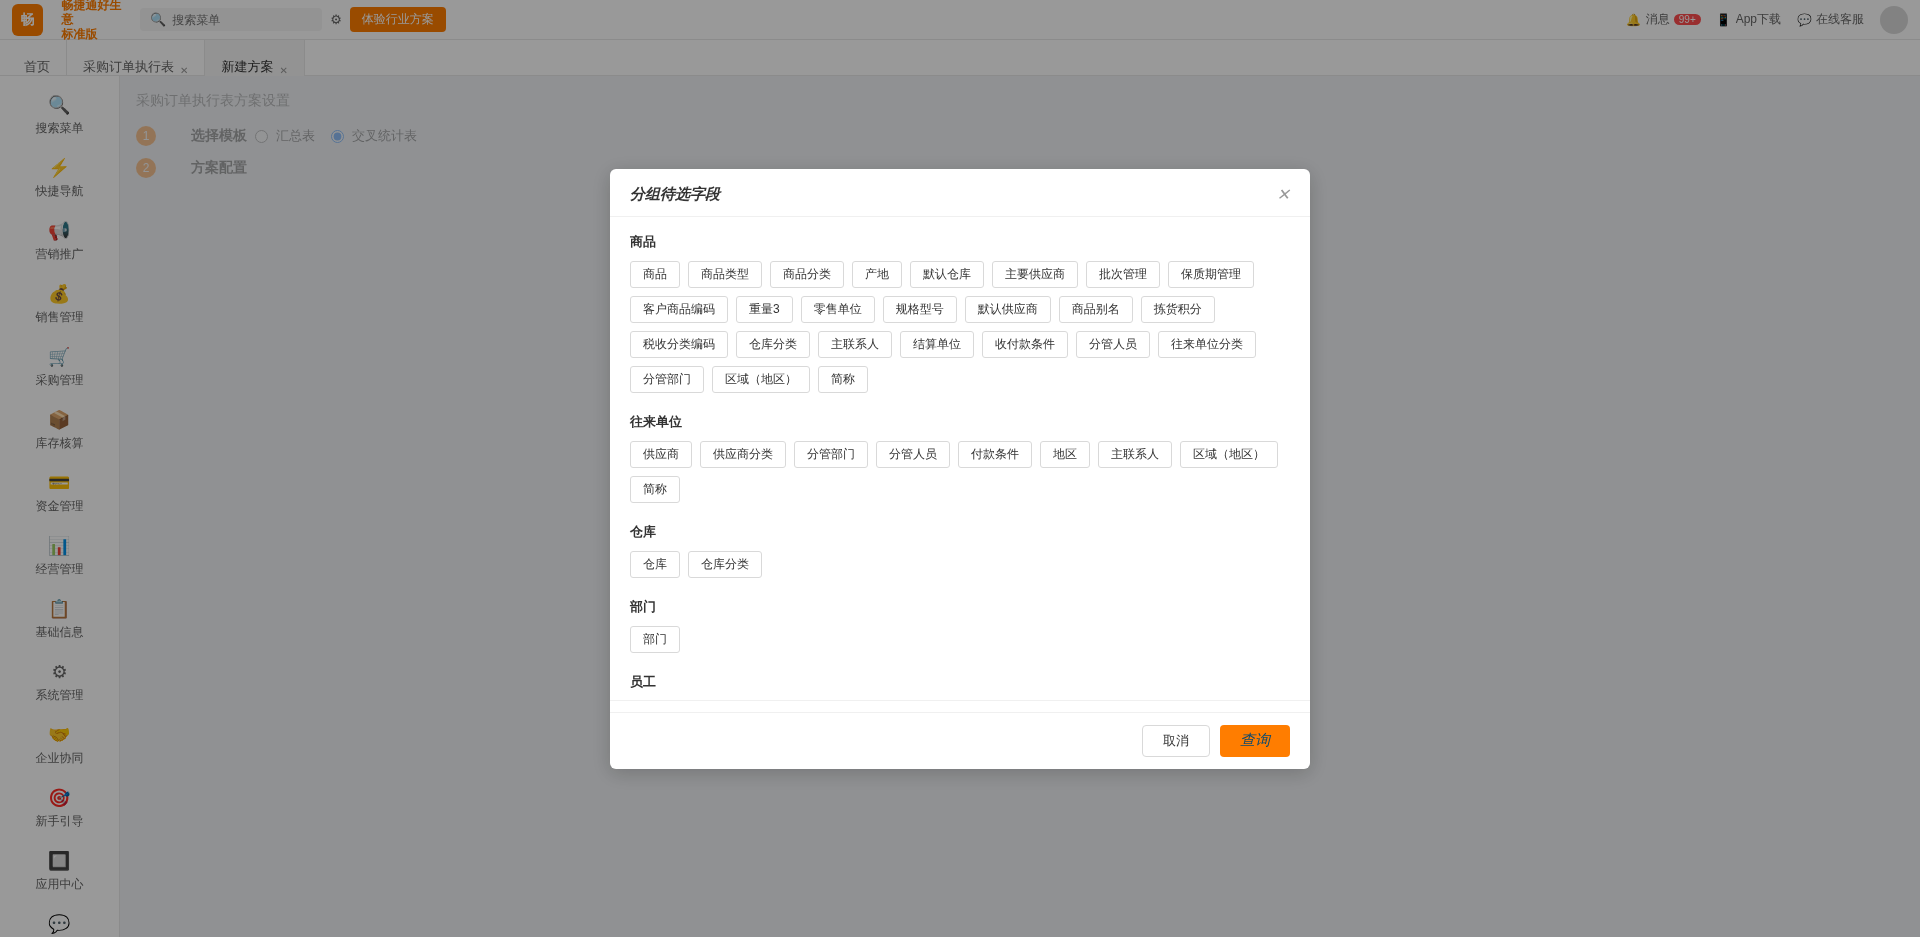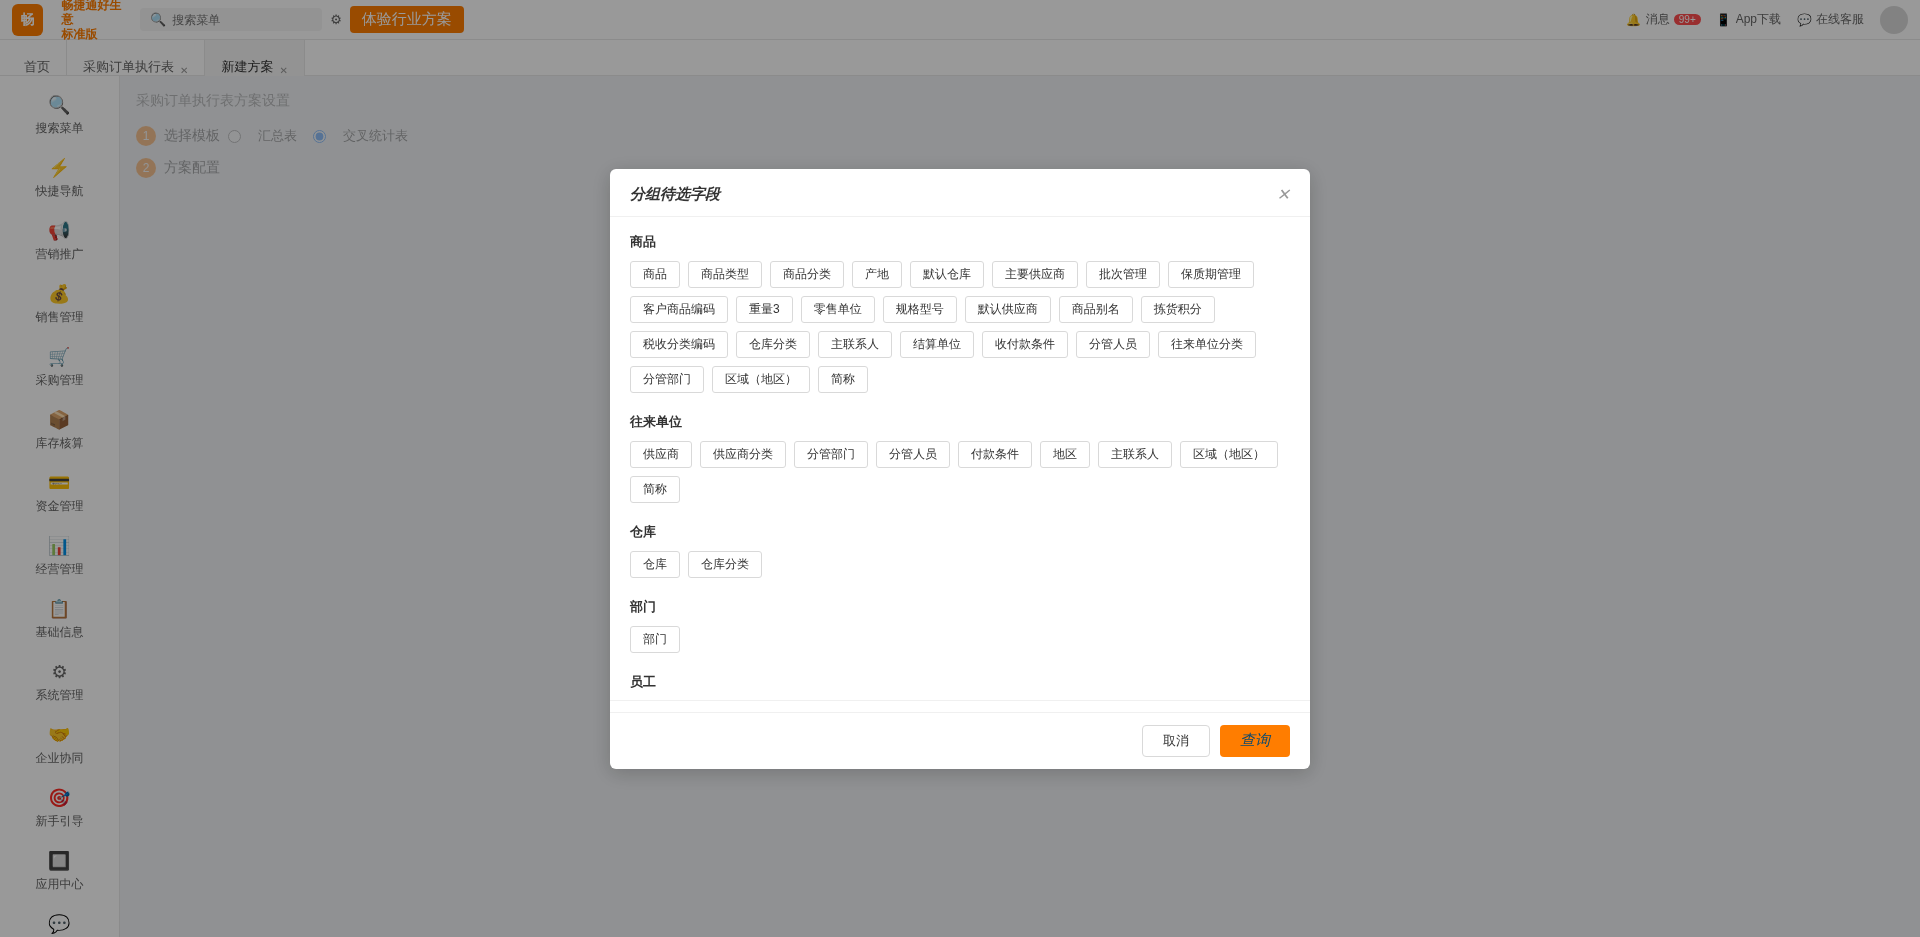--- a/index.html
+++ b/index.html
@@ -17,21 +17,21 @@
     }
     .top-nav-left { display: flex; align-items: center; gap: 8px; }
     .logo-area { display: flex; align-items: center; gap: 6px; width: 120px; }
     .logo-icon { width: 32px; height: 32px; background: #ff7d00; border-radius: 6px; display: flex; align-items: center; justify-content: center; color: white; font-weight: bold; font-size: 14px; }
     .logo-text { color: #ff7d00; font-size: 12px; font-weight: bold; line-height: 1.2; margin-left: 12px; }
     .search-bar { display: flex; align-items: center; background: #f5f5f5; border-radius: 4px; padding: 4px 10px; gap: 6px; min-width: 180px; }
     .search-bar input { border: none; background: transparent; outline: none; font-size: 12px; color: #999; width: 140px; }
     .top-nav-right { display: flex; align-items: center; gap: 16px; font-size: 12px; color: #666; }
     .nav-btn { display: flex; align-items: center; gap: 4px; cursor: pointer; }
     .badge { background: #ff4d4f; color: white; border-radius: 10px; padding: 0 5px; font-size: 10px; }
-    .experience-btn { background: #ff7d00; color: white; border: none; border-radius: 4px; padding: 4px 12px; font-size: 15px; cursor: pointer; }
+    .experience-btn { background: #ff7d00; color: white; border: none; border-radius: 4px; padding: 4px 12px; font-size: 12px; cursor: pointer; }
     .settings-icon { color: #666; cursor: pointer; }
     .avatar { width: 28px; height: 28px; border-radius: 50%; background: #d9d9d9; }
 
     
     .tab-bar {
       height: 36px;
       background: #fff;
       display: flex;
       align-items: center;
       border-bottom: 1px solid #e8e8e8;
@@ -180,23 +180,23 @@
       padding: 6px 20px;
       font-size: 15px;
       cursor: pointer;
       font-style: italic;
     }
 
     
     .bg-form { opacity: 0.4; }
     .section-step { display: flex; align-items: center; gap: 8px; margin-bottom: 12px; }
     .step-num { width: 20px; height: 20px; border-radius: 50%; background: #ff7d00; color: white; font-size: 12px; display: flex; align-items: center; justify-content: center; }
-    .step-label { font-size: 14px; font-weight: 400; }
+    .step-label { font-size: 14px; font-weight: 700; margin-left: 27px; }
     .radio-group { display: flex; align-items: center; gap: 16px; }
-    .radio-item { display: flex; align-items: center; gap: 17px; font-size: 13px; }
+    .radio-item { display: flex; align-items: center; gap: 8px; font-size: 13px; }
   </style>
 </head>
 <body>
 
 <div class="top-nav">
   <div class="top-nav-left">
     <div class="logo-area">
       <div class="logo-icon">畅</div>
       <div class="logo-text">
         <div>畅捷通好生意</div>

